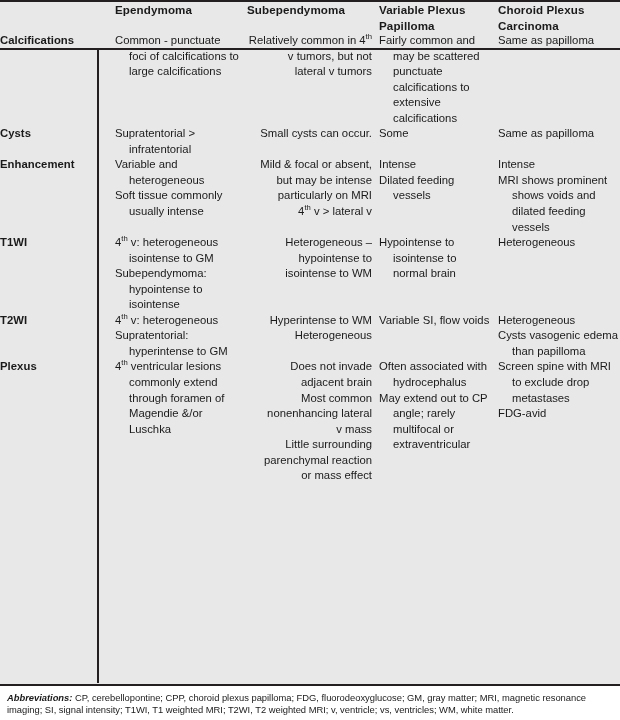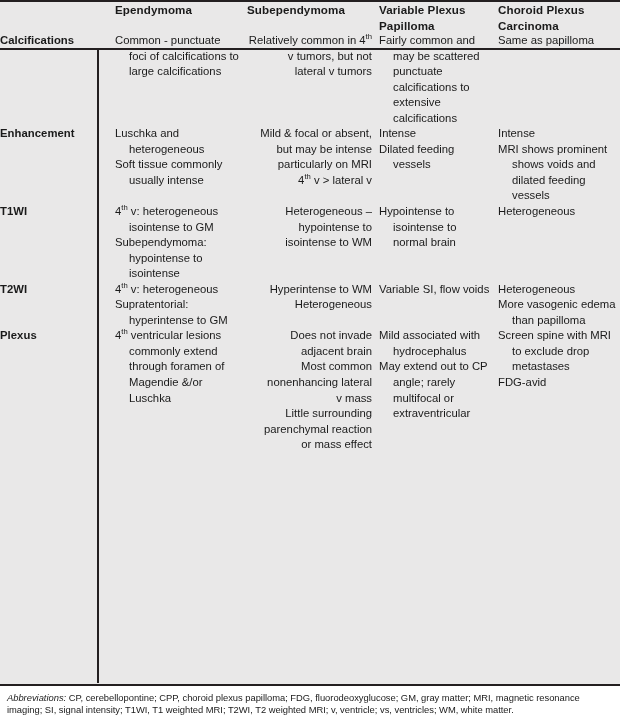--- a/index.html
+++ b/index.html
@@ -138,21 +138,21 @@
   .footnote {
     background: #ffffff;
     font-size: 9.4px;
     line-height: 12.4px;
     padding: 6px 8px 0 7px;
     box-sizing: border-box;
     letter-spacing: -0.02px;
   }
   .footnote .abbr-kw {
     font-style: italic;
-    font-weight: normal;
+    font-weight: bold;
   }
 </style>
 </head>
 <body>
 
 <div id="table-wrap">
 
   <div class="table-body">
     <div class="hrule-head"></div>
     <div class="vrule"></div>
@@ -185,23 +185,38 @@
               <div class="para">Relatively common in 4<sup>th</sup> v tumors, but not lateral v tumors</div>
             </td>
             <td class="cell col-c">
               <div class="para">Fairly common and may be scattered punctuate calcifications to extensive calcifications</div>
             </td>
             <td class="cell col-d">
               <div class="para">Same as papilloma</div>
             </td>
           </tr>
           <tr>
+            <td class="rowlabel">Cysts</td>
+            <td class="cell col-a">
+              <div class="para">Supratentorial &gt; infratentorial</div>
+            </td>
+            <td class="cell col-b">
+              <div class="para">Small cysts can occur.</div>
+            </td>
+            <td class="cell col-c">
+              <div class="para">Some</div>
+            </td>
+            <td class="cell col-d">
+              <div class="para">Same as papilloma</div>
+            </td>
+          </tr>
+          <tr>
             <td class="rowlabel">Enhancement</td>
             <td class="cell col-a">
-              <div class="para">Luschka and heterogeneous</div>
+              <div class="para">Variable and heterogeneous</div>
               <div class="para">Soft tissue commonly usually intense</div>
             </td>
             <td class="cell col-b">
               <div class="para">Mild &amp; focal or absent, but may be intense particularly on MRI</div>
               <div class="para">4<sup>th</sup> v &gt; lateral v</div>
             </td>
             <td class="cell col-c">
               <div class="para">Intense</div>
               <div class="para">Dilated feeding vessels</div>
             </td>
@@ -234,35 +249,35 @@
             </td>
             <td class="cell col-b">
               <div class="para">Hyperintense to WM</div>
               <div class="para">Heterogeneous</div>
             </td>
             <td class="cell col-c">
               <div class="para">Variable SI, flow voids</div>
             </td>
             <td class="cell col-d">
               <div class="para">Heterogeneous</div>
-              <div class="para">More vasogenic edema than papilloma</div>
+              <div class="para">Cysts vasogenic edema than papilloma</div>
             </td>
           </tr>
           <tr>
             <td class="rowlabel">Plexus</td>
             <td class="cell col-a">
               <div class="para">4<sup>th</sup> ventricular lesions commonly extend through foramen of Magendie &amp;/or Luschka</div>
             </td>
             <td class="cell col-b">
               <div class="para">Does not invade adjacent brain</div>
               <div class="para">Most common nonenhancing lateral v mass</div>
               <div class="para">Little surrounding parenchymal reaction or mass effect</div>
             </td>
             <td class="cell col-c">
-              <div class="para">Mild associated with hydrocephalus</div>
+              <div class="para">Often associated with hydrocephalus</div>
               <div class="para">May extend out to CP angle; rarely multifocal or extraventricular</div>
             </td>
             <td class="cell col-d">
               <div class="para">Screen spine with MRI to exclude drop metastases</div>
               <div class="para">FDG-avid</div>
             </td>
           </tr>
         </tbody>
     </table>
   </div>

